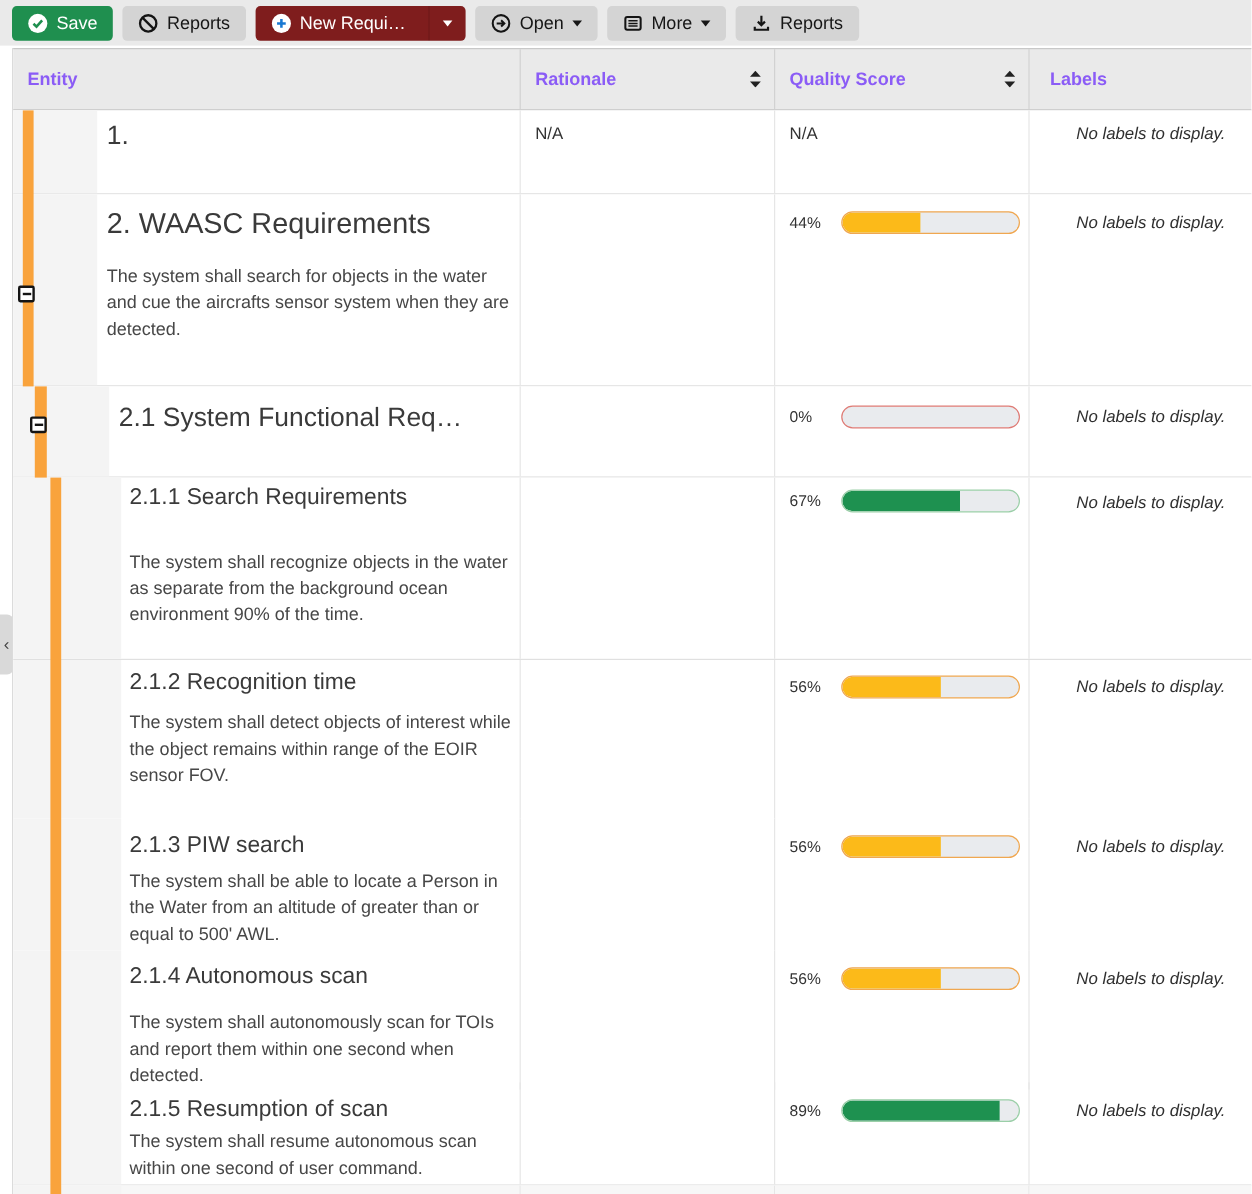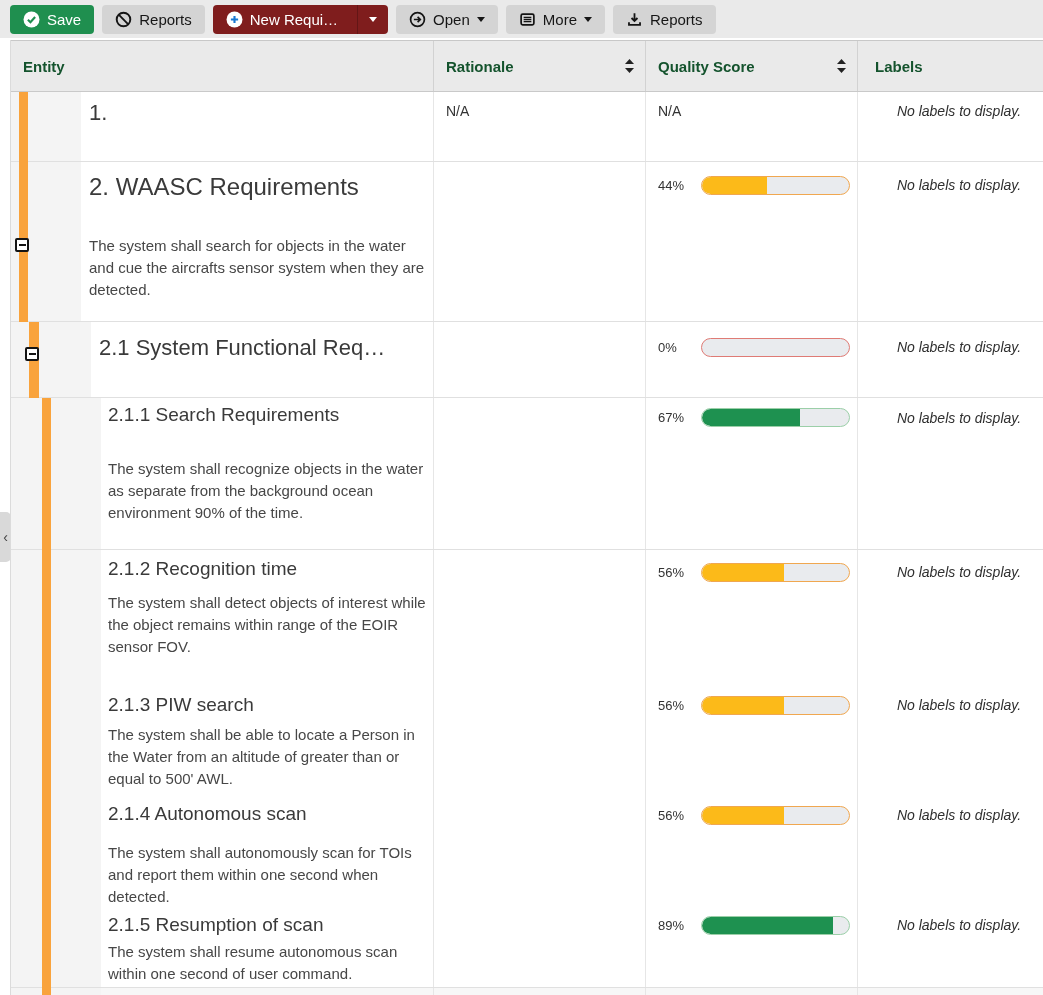--- a/index.html
+++ b/index.html
@@ -45,21 +45,21 @@
     position:absolute; left:10px; top:40px; width:1033px; height:955px;
     border-left:1px solid #DBDBDB;
   }
   .thead {
     display:grid; grid-template-columns:423px 212px 212px auto;
     height:52px; background:#EAEAEA;
     border-top:1px solid #C8C8C8; border-bottom:1px solid #C9C9C9;
   }
   .th {
     display:flex; align-items:center; position:relative;
-    font-weight:bold; font-size:15px; color:#14532d;
+    font-weight:bold; font-size:15px; color:#8b5cf6;
     padding:0 12px; border-right:1px solid #D2D2D2;
   }
   .th:last-child { border-right:none; padding-left:17px; }
   .sort { position:absolute; right:10px; top:50%; transform:translateY(-50%); cursor:pointer; line-height:0; }
 
   .tbody { position:relative; }
   .row { display:grid; grid-template-columns:423px 212px 212px auto; background:#fff; }
   .row.bb { border-bottom:1px solid #E0E0E0; }
   .cell { border-right:1px solid #E6E6E6; position:relative; }
   .cell:last-child { border-right:none; }
@@ -241,21 +241,21 @@
       <div class="cell">
         <span class="nolabels" style="padding-top:11px">No labels to display.</span>
       </div>
     </div>
 
     <div class="row bb" style="height:160px">
       <div class="cell">
         <div class="gutter g70"></div>
         <div class="econtent" style="padding:10px 0 0 78px">
           <div class="etitle t24">2. WAASC Requirements</div>
-          <div class="edesc w350" style="margin-top:33px">The system shall search for objects in the water and cue the aircrafts sensor system when they are detected.</div>
+          <div class="edesc w350" style="margin-top:18px">The system shall search for objects in the water and cue the aircrafts sensor system when they are detected.</div>
         </div>
       </div>
       <div class="cell"></div>
       <div class="cell">
         <div class="qwrap" style="padding-top:14px">
           <span class="qpct">44%</span>
           <div class="qbar amber">
               <div class="qfill" style="width: 44%;"></div>
             </div>
         </div>

